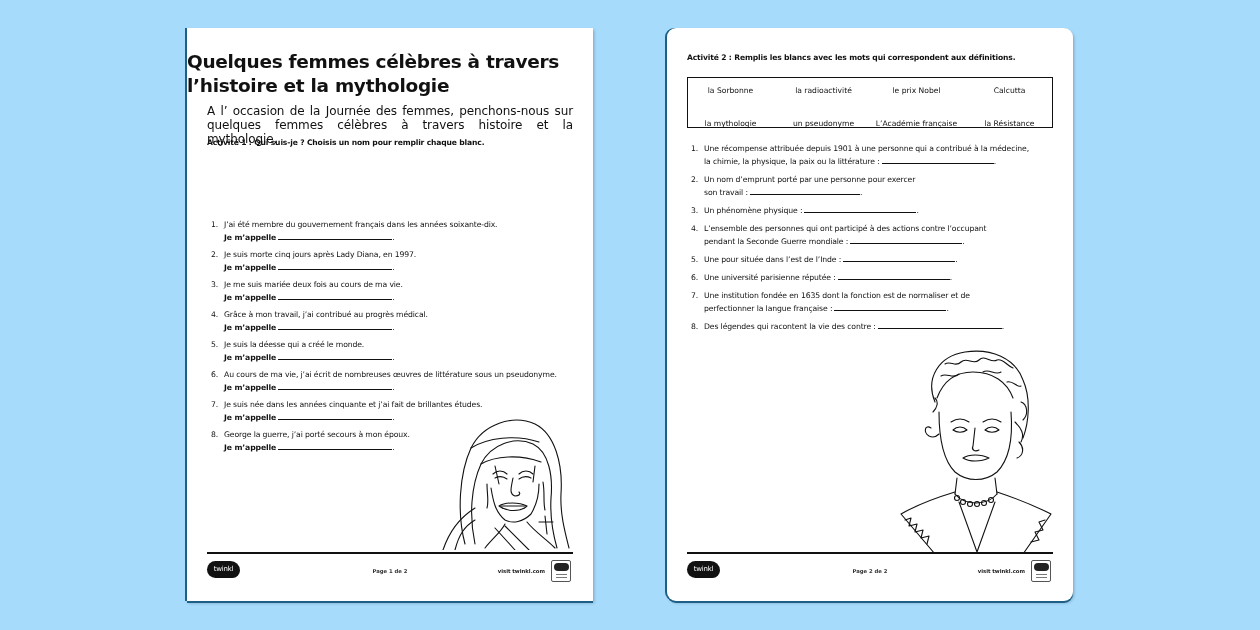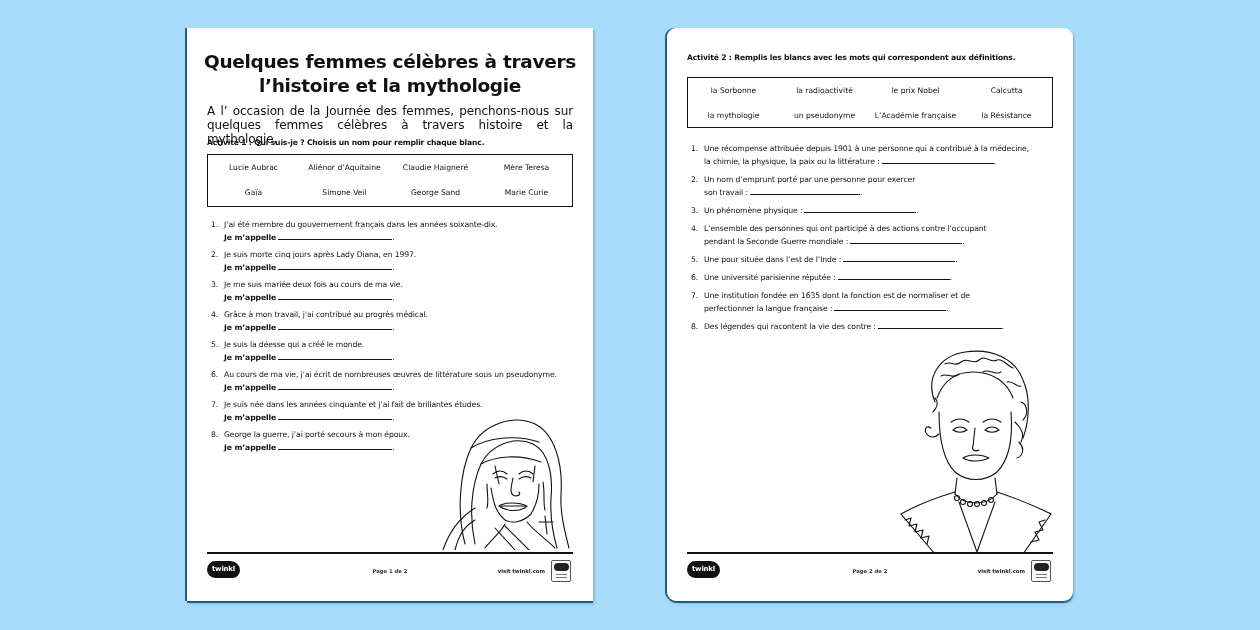--- a/index.html
+++ b/index.html
@@ -17,21 +17,21 @@
       height: 573px;
       background: #fff;
       box-shadow: -2px 0 0 #1d5f86, 0 2px 0 #1d5f86, 1px 2px 3px rgba(0,0,0,0.25);
     }
     #page1 { left: 187px; }
     #page2 { left: 667px; border-radius: 9px; }
 
     .title {
       position: absolute;
       left: 0; right: 0; top: 22px;
-      text-align: center;
+      text-align: left;
       font-family: "DejaVu Sans", sans-serif;
       font-weight: bold;
       font-size: 18.5px;
       line-height: 24px;
       letter-spacing: -0.3px;
     }
     .intro {
       position: absolute;
       left: 20px; right: 20px; top: 76px;
       font-size: 12px;
@@ -50,20 +50,21 @@
     .wordbox {
       position: absolute;
       left: 20px; width: 366px;
       border: 1.4px solid #111;
       display: grid;
       grid-template-columns: repeat(4, 1fr);
       grid-template-rows: 25px 25px;
       align-items: center;
       justify-items: center;
       font-size: 7.6px;
+      gap: 8px;
     }
     .questions {
       position: absolute;
       left: 20px; right: 16px;
       list-style: none;
       font-size: 7.7px;
       letter-spacing: -0.12px;
     }
     .q {
       display: flex;
@@ -86,21 +87,21 @@
       background: #111;
     }
     .logo {
       position: absolute;
       left: 20px; top: 533px;
       width: 33px; height: 17px;
       background: #111;
       border-radius: 9px 10px 8px 9px;
       color: #fff;
       font-size: 7px;
-      font-weight: bold;
+      font-weight: normal;
       text-align: center;
       line-height: 17px;
       letter-spacing: -0.2px;
     }
     .pageno {
       position: absolute;
       left: 0; right: 0; top: 540px;
       text-align: center;
       font-size: 5.3px;
       font-weight: bold;
@@ -145,30 +146,20 @@
 </head>
 <body>
 
 <div class="page" id="page1">
   <div class="title">
     <div>Quelques femmes célèbres à travers</div>
     <div>l’histoire et la mythologie</div>
   </div>
   <p class="intro">A l’ occasion de la Journée des femmes, penchons-nous sur quelques femmes célèbres à travers histoire et la mythologie.</p>
   <div class="activity-head" style="top:110px">Activité 1 : Qui suis-je ? Choisis un nom pour remplir chaque blanc.</div>
-  <div class="wordbox" style="top:126px; height:53px">
-    <span>Lucie Aubrac</span>
-    <span>Aliénor d’Aquitaine</span>
-    <span>Claudie Haigneré</span>
-    <span>Mère Teresa</span>
-    <span>Gaïa</span>
-    <span>Simone Veil</span>
-    <span>George Sand</span>
-    <span>Marie Curie</span>
-  </div>
 
   <ul class="questions" style="top:190px">
     <li class="q" style="margin-bottom:4px">
       <span class="q-num">1.</span>
       <span class="q-body"><span>J’ai été membre du gouvernement français dans les années soixante-dix.</span><br>
         <b>Je m’appelle</b><span class="blank" style="width:114px"></span>.</span>
     </li>
     <li class="q" style="margin-bottom:4px">
       <span class="q-num">2.</span>
       <span class="q-body"><span>Je suis morte cinq jours après Lady Diana, en 1997.</span><br>

